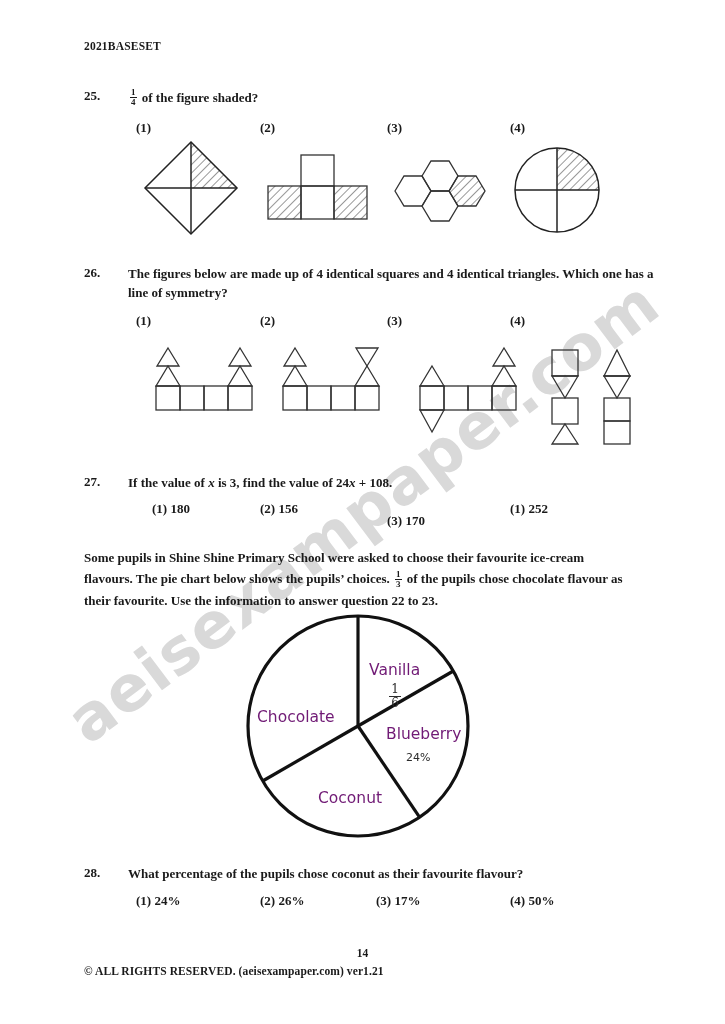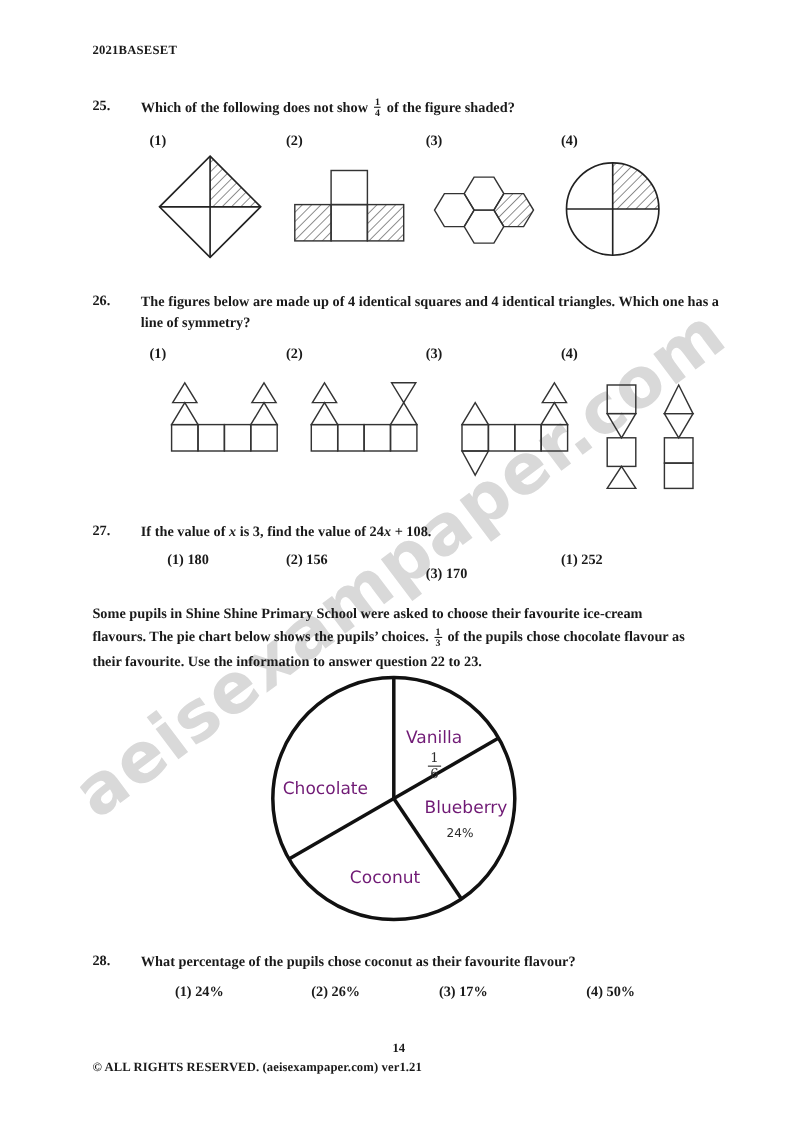--- a/index.html
+++ b/index.html
@@ -188,21 +188,21 @@
 
   <div class="watermark">aeisexampaper.com</div>
 
   <div class="content">
 
     <div class="doc-header">2021BASESET</div>
 
     <div class="q-block" style="left:84px; top:88px; width:560px;">
       <span class="q-num">25.</span>
       <span class="q-text">
-        <span>Which of the following does not show </span><span class="frac"><span class="num">1</span><span class="den">4</span></span><span> of the figure shaded?</span>
+        <span class="frac"><span class="num">1</span><span class="den">4</span></span><span> of the figure shaded?</span>
       </span>
     </div>
 
     <div class="opt-row" style="left:136px; top:120px;">
       <span class="opt-lab" style="left:0px;">(1)</span>
       <span class="opt-lab" style="left:124px;">(2)</span>
       <span class="opt-lab" style="left:251px;">(3)</span>
       <span class="opt-lab" style="left:374px;">(4)</span>
     </div>
 
@@ -368,21 +368,21 @@
       <span class="pie-label" style="left:143px; top:112px;text-align:center;">Blueberry</span>
       <span class="pie-sub" style="left:163px; top:138px;">24%</span>
       <span class="pie-label" style="left:75px; top:176px;">Coconut</span>
     </div>
 
     <div class="q-block" style="left:84px; top:865px; width:560px;">
       <span class="q-num">28.</span>
       <span class="q-text">What percentage of the pupils chose coconut as their favourite flavour?</span>
     </div>
 
-    <div class="opt-row" style="left:136px; top:893px;margin-left:23px;">
+    <div class="opt-row" style="left:136px; top:893px;">
       <span class="opt-lab" style="left:0px;">(1) 24%</span>
       <span class="opt-lab" style="left:124px;">(2) 26%</span>
       <span class="opt-lab" style="left:240px;">(3) 17%</span>
       <span class="opt-lab" style="left:374px;">(4) 50%</span>
     </div>
 
     <div class="footer-page">14</div>
     <div class="footer-copy">© ALL RIGHTS RESERVED. (aeisexampaper.com) ver1.21</div>
 
   </div>

